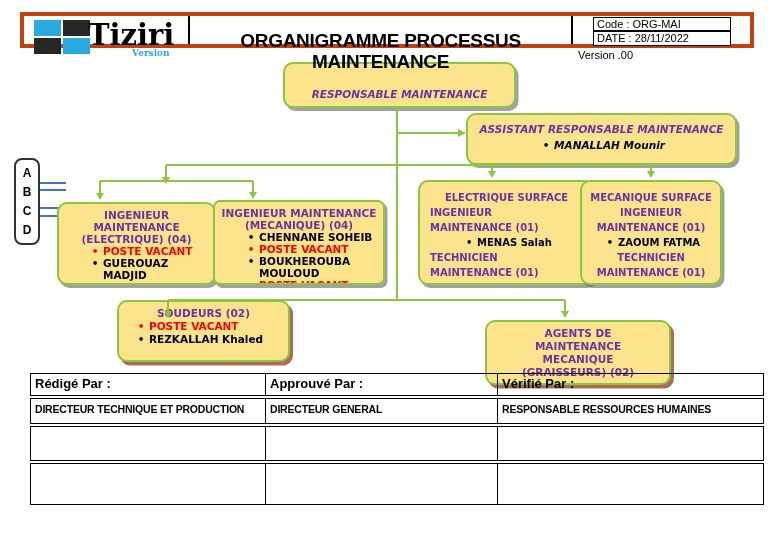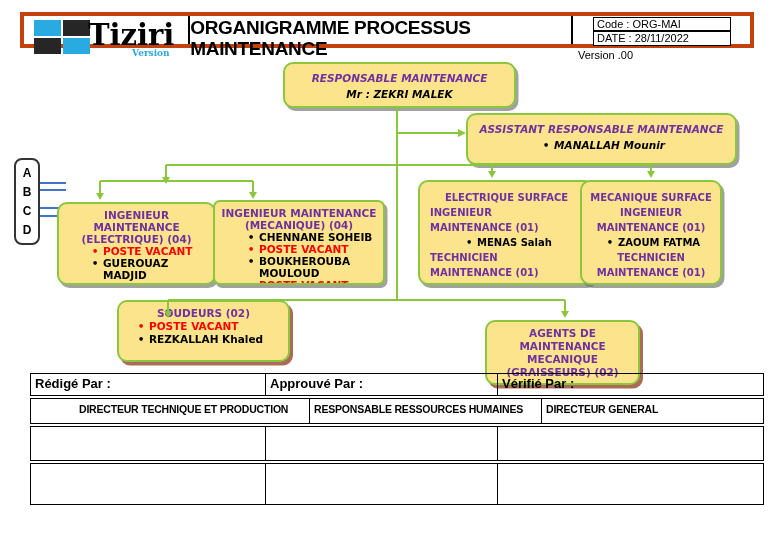--- a/index.html
+++ b/index.html
@@ -5,21 +5,21 @@
   html,body{margin:0;padding:0;background:#fff;}
   .page{position:relative;width:768px;height:543px;background:#fff;overflow:hidden;
         font-family:"Liberation Sans",sans-serif;}
 
   
   .hdr{position:absolute;left:20px;top:12px;width:734px;height:36px;border:4px solid #c2410c;
        display:flex;box-sizing:border-box;background:#fff;z-index:5;}
   .hcell{box-sizing:border-box;height:100%;}
   .logo-cell{width:166px;position:relative;}
   .title-cell{width:389px;border-left:2px solid #000;border-right:2px solid #000;
-              padding-top:1px;}
+              text-align:center;padding-top:14px;}
   .title-cell .tl{font-weight:bold;font-size:19px;line-height:21px;letter-spacing:-0.3px;color:#000;}
   .info-cell{width:179px;position:relative;font-size:11px;color:#000;}
   .info-row{box-sizing:border-box;width:138px;margin-left:20px;border:1.5px solid #000;
             padding:0 3px;line-height:12px;background:#fff;}
   .info-row.r1{height:14px;margin-top:1px;}
   .info-row.r2{height:15px;line-height:13px;}
   .info-plain{padding:3px 0 0 5px;line-height:12px;}
   .squares{position:absolute;left:10px;top:4px;width:58px;height:36px;
            display:grid;grid-template-columns:27px 27px;grid-template-rows:16px 16px;gap:2px;}
   .sq{width:100%;height:100%;}
@@ -40,41 +40,41 @@
 
   
   .obox{position:absolute;background:var(--yellow,#FBE48C);border:2px solid var(--green,#8CC63F);
         border-radius:10px;box-shadow:2.5px 3px 0 rgba(110,110,110,.65);overflow:hidden;
         padding:4px 6px;box-sizing:border-box;z-index:2;
         font-family:"DejaVu Sans",sans-serif;font-weight:bold;}
   .obox.brown{box-shadow:3px 3.5px 0 rgba(150,70,45,.8);}
   .oline{color:var(--purple,#7030A0);text-align:center;}
   .oline.red{color:var(--red,#FF0000);}
   .oline.black{color:#000;}
-  .oline.it{font-style:italic;}
+  .oline.it{font-style:italic;margin-top:16px;}
   .oline.al-left{text-align:left;padding-left:4px;}
   .oline.bul{display:flex;text-align:left;}
   .oline.bul.al-center{justify-content:center;}
   .bu{flex:0 0 16px;width:16px;text-align:center;}
   .f-top{padding-top:6px;}     .f-top .oline{font-size:10.5px;line-height:16px;}
   .f-left{padding-top:5px;}    .f-left .oline{font-size:10.5px;line-height:12px;}
   .f-left .oline.bul{padding-left:22px;}
   .f-surface{padding-top:8px;} .f-surface .oline{font-size:10px;line-height:15px;}
   .f-bottom{padding-top:5px;}  .f-bottom .oline{font-size:10.5px;line-height:13px;}
   .f-bottom .oline.bul{padding-left:8px;}
 
   
   .atable{position:absolute;left:30px;top:373px;width:734px;display:flex;flex-direction:column;
           row-gap:2px;z-index:4;}
   .arow{display:grid;grid-template-columns:234px 232px 266px;border:1.5px solid #000;
         background:transparent;}
   .arow>div{box-sizing:border-box;padding:2px 4px;}
   .arow>div+div{border-left:1.5px solid #000;}
   .arow.hrow{height:21px;} .arow.hrow>div{font-weight:bold;font-size:13px;color:#000;}
-  .arow.rrow{height:24px;padding-left:44px;} .arow.rrow>div{font-weight:bold;font-size:10.5px;
+  .arow.rrow{height:24px;} .arow.rrow>div{font-weight:bold;font-size:10.5px;
              letter-spacing:-0.2px;color:#000;padding-top:4px;}
   .arow.e1{height:33px;} .arow.e2{height:40px;}
 </style>
 </head>
 <body>
 
 <div class="page">
 
   <div class="hdr">
     <div class="hcell logo-cell">
@@ -192,21 +192,21 @@
         <div class="oline purple al-center"><span>SOUDEURS (02)</span></div>
         <div class="oline red bul al-left">
           <span class="bu">•</span>
           <span>POSTE VACANT</span>
         </div>
         <div class="oline black bul al-left">
           <span class="bu">•</span>
           <span>REZKALLAH Khaled</span>
         </div>
       </div>
-      <div class="obox f-bottom brown" style="left: 485px; top: 320px; width: 155px; height: 65px;">
+      <div class="obox f-bottom brown" style="left: 485px; top: 320px; width: 186px; height: 65px;">
         <div class="oline purple al-center"><span>AGENTS DE</span></div>
         <div class="oline purple al-center"><span>MAINTENANCE</span></div>
         <div class="oline purple al-center"><span>MECANIQUE</span></div>
         <div class="oline purple al-center"><span>(GRAISSEURS) (02)</span></div>
       </div>
     </div>
 
   <svg class="svg-over" width="768" height="543">
     <path d="M397 108 V300 M397 133 H458 M166 165 H651 M166 165 V177 M100 181 H253
              M100 181 V193 M253 181 V192 M492 165 V171 M651 165 V171
@@ -224,22 +224,22 @@
   </svg>
 
   <div class="atable">
     <div class="arow hrow">
       <div>Rédigé Par :</div>
       <div>Approuvé Par :</div>
       <div>Vérifié Par :</div>
     </div>
     <div class="arow rrow">
       <div>DIRECTEUR TECHNIQUE ET PRODUCTION</div>
+      <div>DIRECTEUR GENERAL</div>
       <div>RESPONSABLE RESSOURCES HUMAINES</div>
-      <div>DIRECTEUR GENERAL</div>
     </div>
     <div class="arow e1">
       <div></div>
       <div></div>
       <div></div>
     </div>
     <div class="arow e2">
       <div></div>
       <div></div>
       <div></div>

